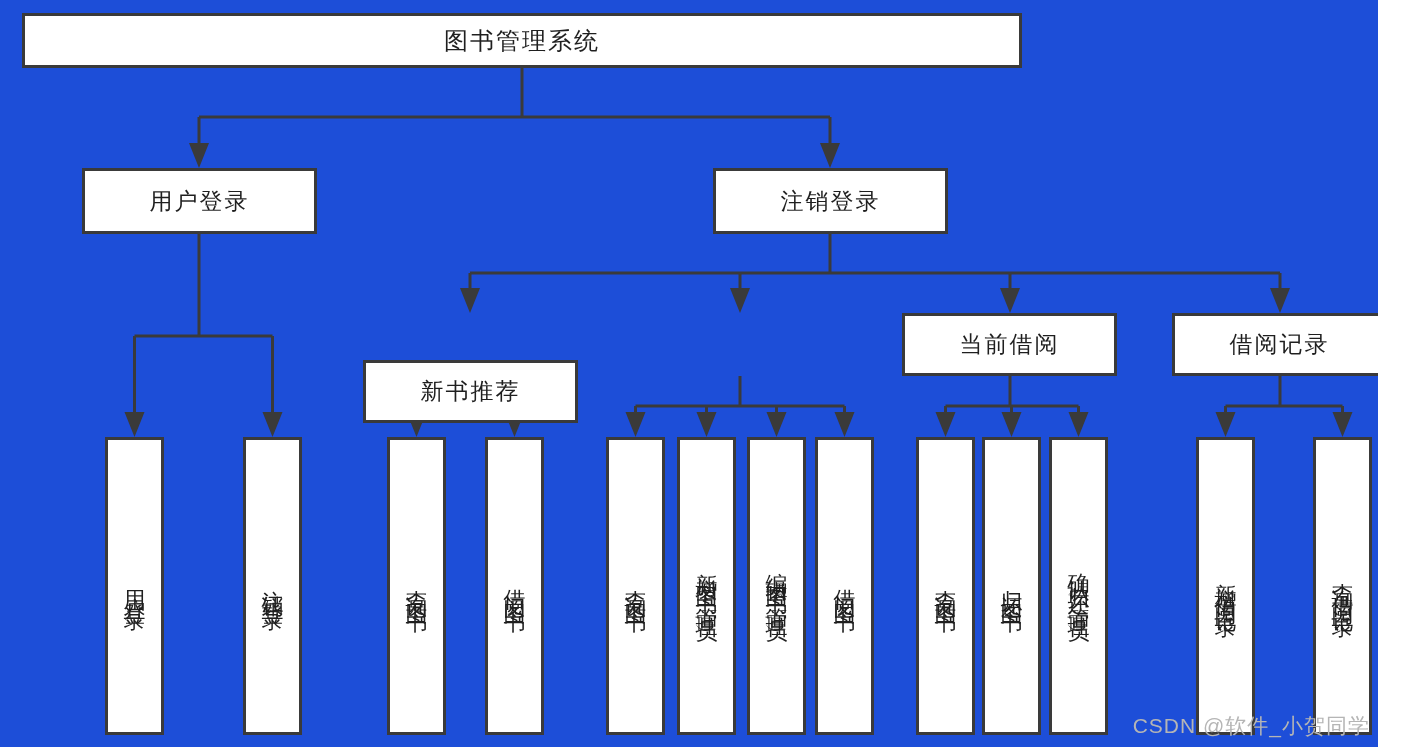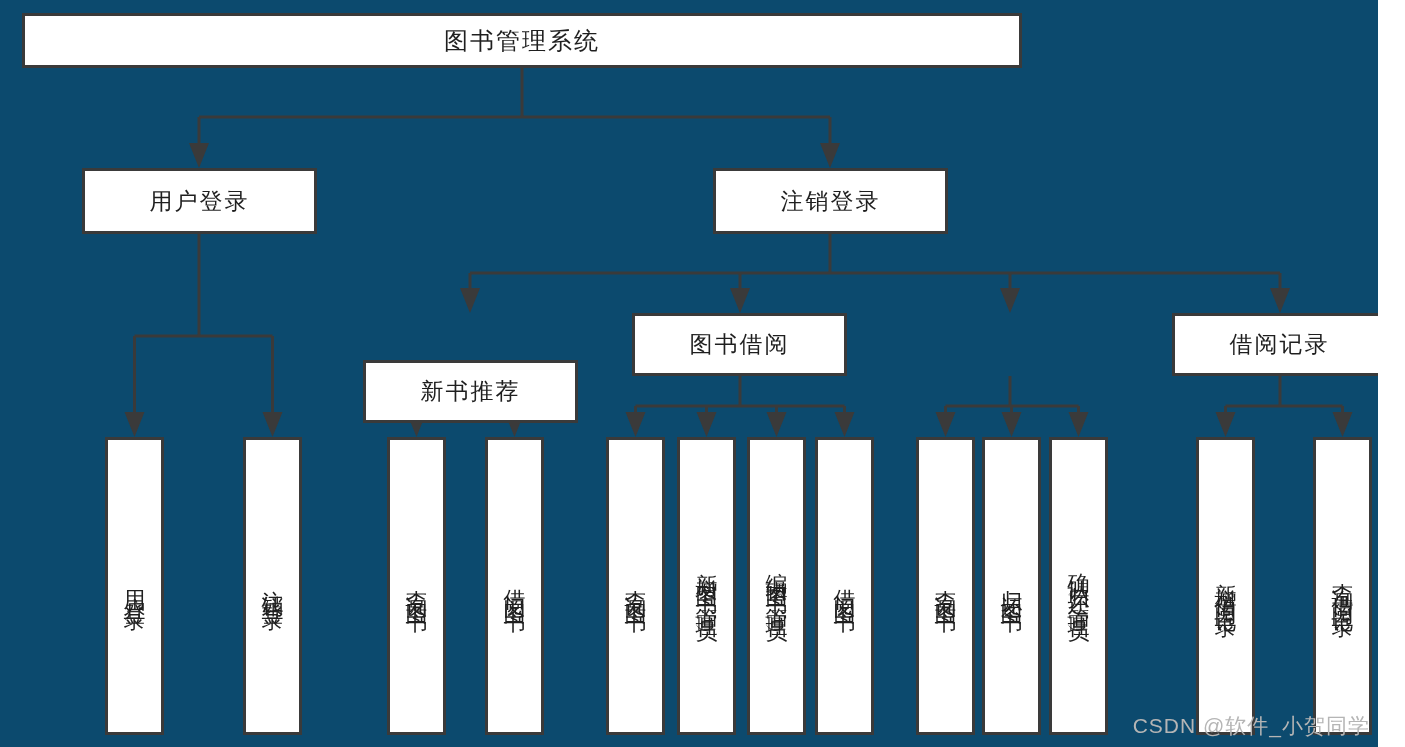--- a/index.html
+++ b/index.html
@@ -1,19 +1,19 @@
 <!DOCTYPE html>
 <html><head>
 <meta charset="utf-8">
 <style>
   html,body{margin:0;padding:0;background:#fff;}
   #canvas{
     position:relative;
     width:1378px;height:747px;
-    background:#0c4a6e;
+    background:#1d4ed8;
     font-family:"Liberation Sans",sans-serif;
     overflow:hidden;
   }
   #connectors{position:absolute;left:0;top:0;width:1405px;height:747px;}
   .node{
     position:absolute;
     box-sizing:border-box;
     border:3px solid #3a3a3a;
     background:#fff;
     display:flex;align-items:center;justify-content:center;
@@ -84,22 +84,22 @@
   <div class="node node-h lvl2" style="left:82px;">
     <span>用户登录</span>
   </div>
   <div class="node node-h lvl2" style="left:713px;">
     <span>注销登录</span>
   </div>
 
   <div class="node node-h lvl3" style="left:363px;margin-top:47px;">
     <span>新书推荐</span>
   </div>
-  <div class="node node-h lvl3" style="left:632px;">
-    <span>图书借阅</span>
+  <div class="node node-h lvl3" style="left:902px;">
+    <span>当前借阅</span>
   </div>
   <div class="node node-h lvl3" style="left:1172px;">
     <span>借阅记录</span>
   </div>
 
   <div class="node leaf" style="left:105px;">
     <span>用户登录</span>
   </div>
   <div class="node leaf" style="left:243px;">
     <span>注销登录</span>

